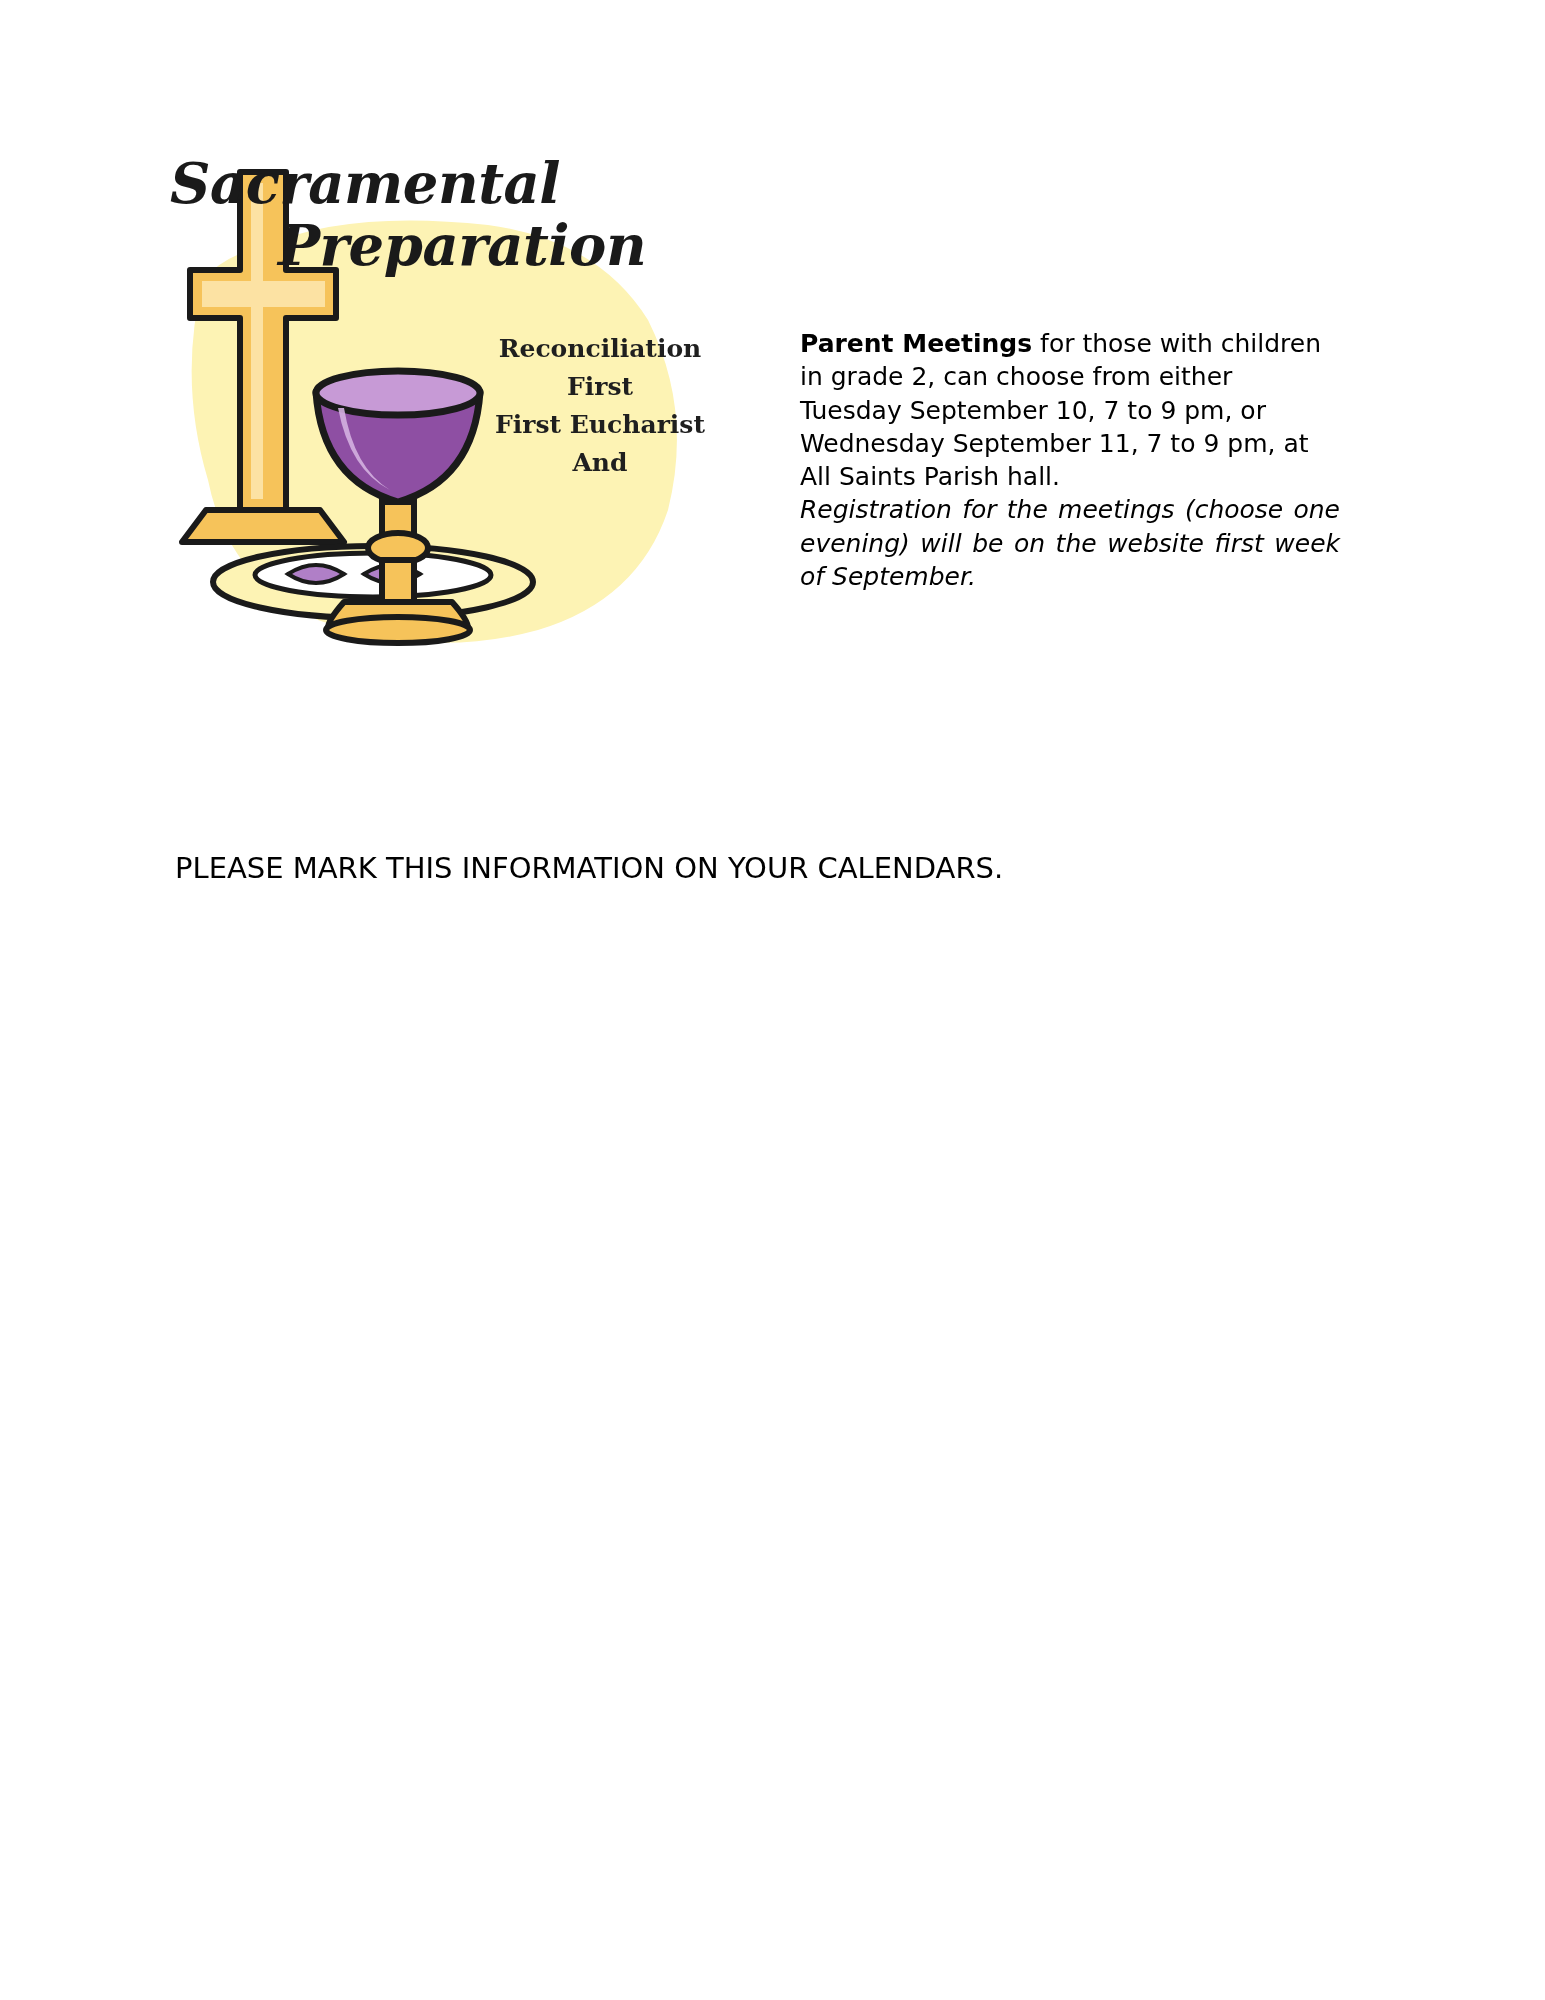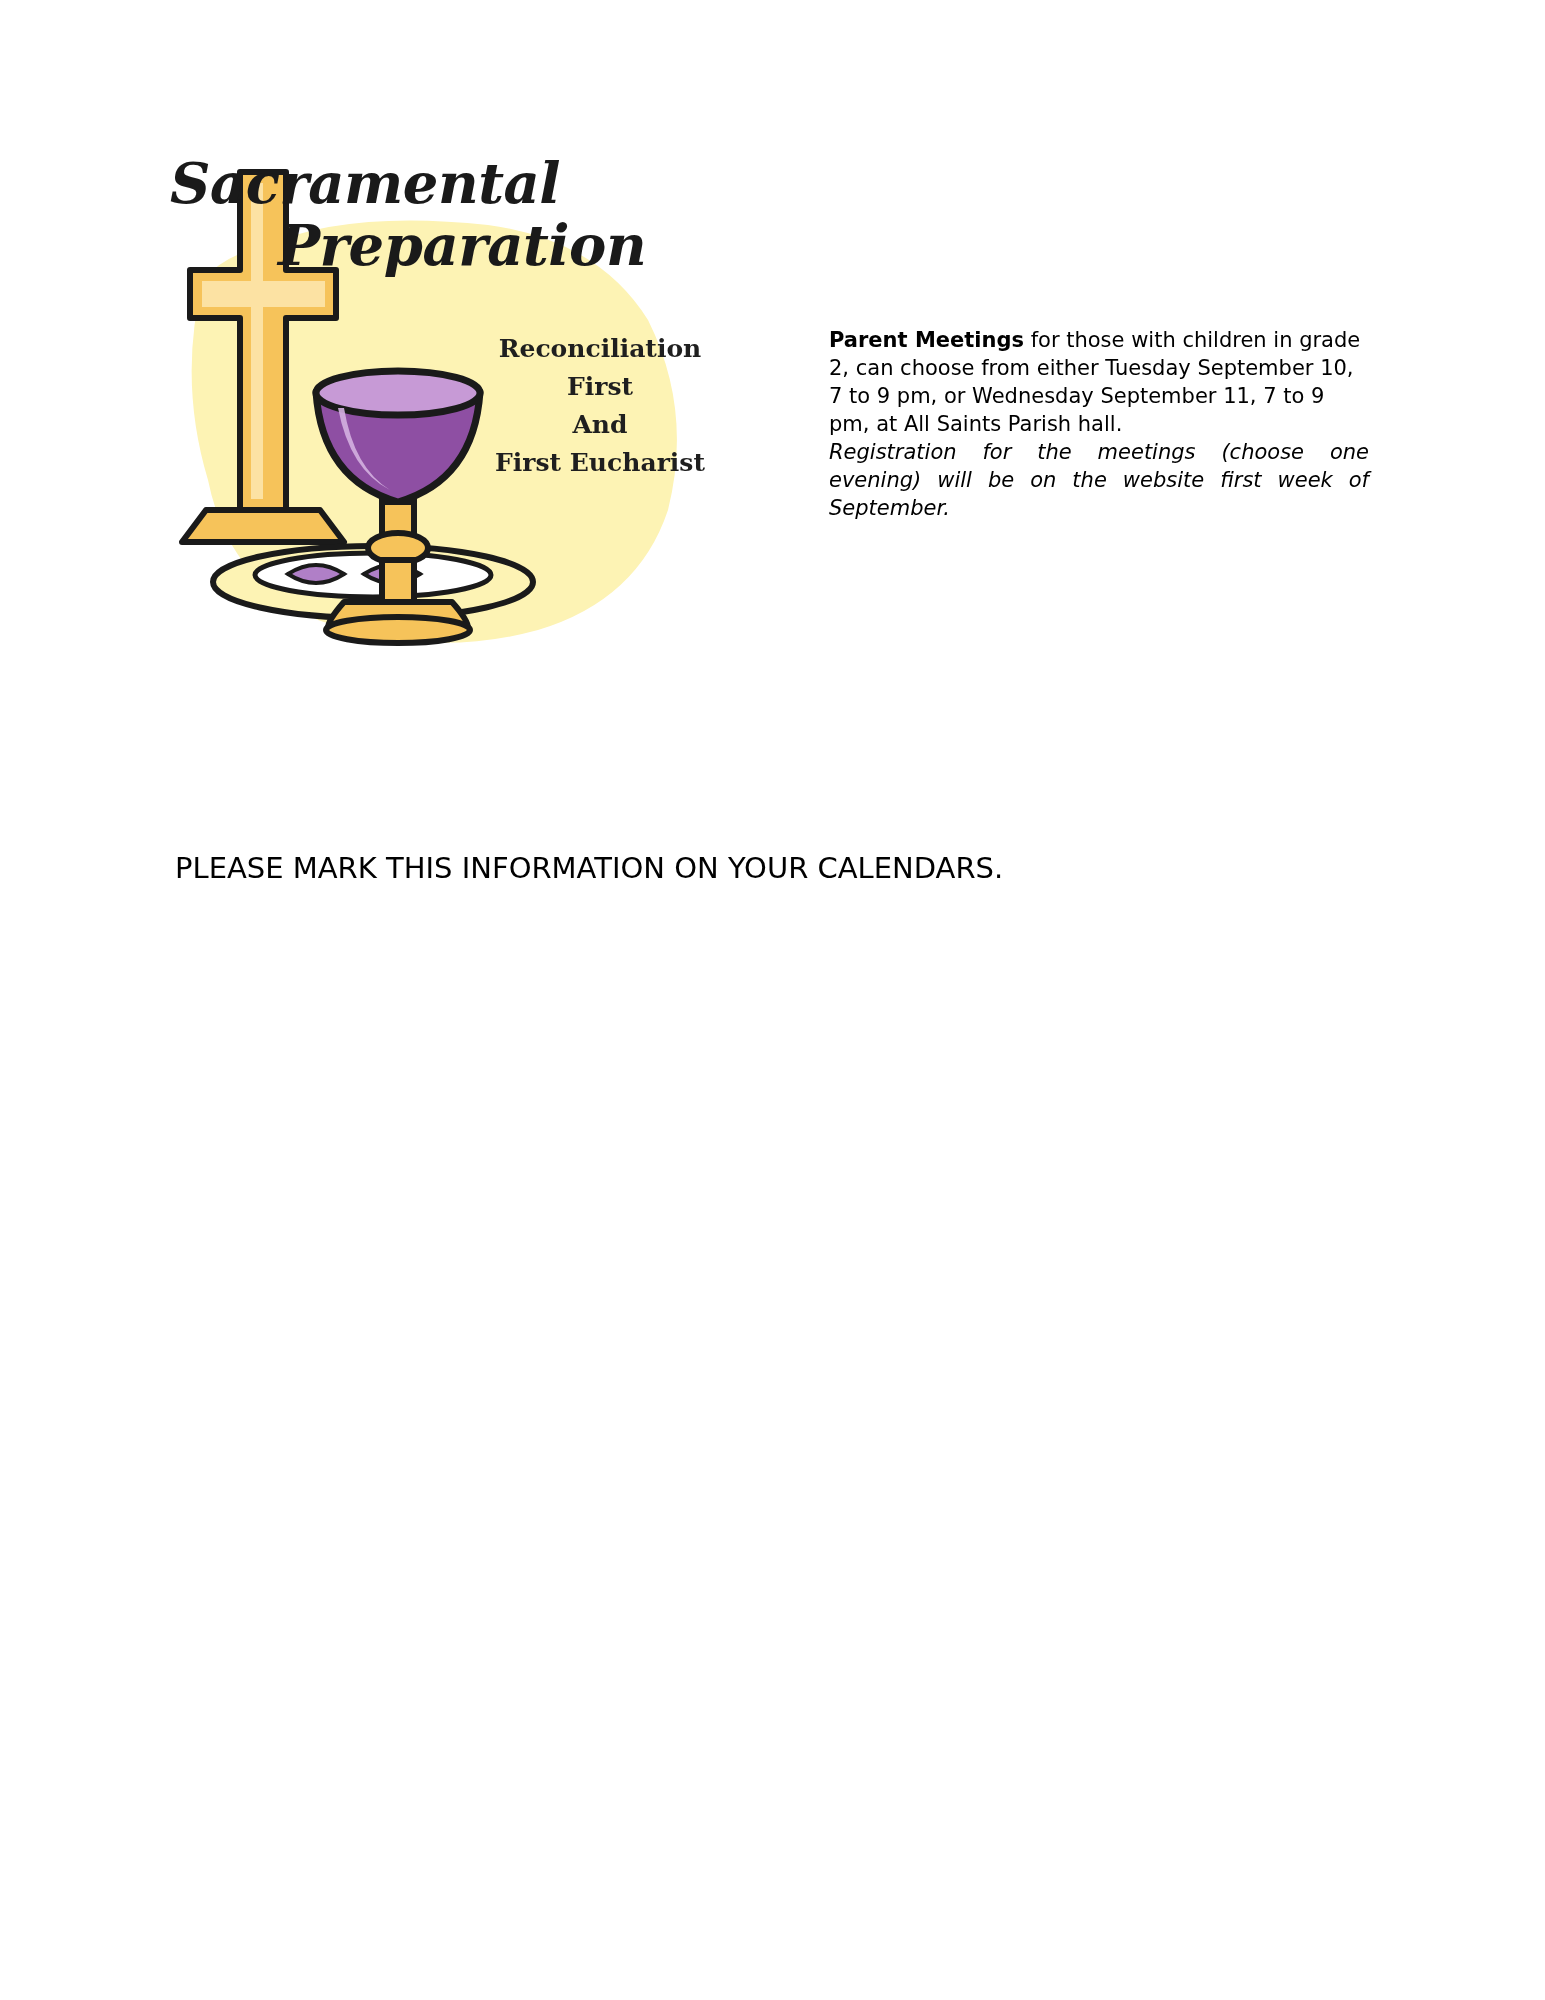--- a/index.html
+++ b/index.html
@@ -73,24 +73,24 @@
     line-height: 1.52;
     font-size: 25px;
   }
   .sub-lines div {
     white-space: nowrap;
   }
 
   
   .right-col {
     position: absolute;
-    left: 829px;
+    left: 800px;
     top: 327px;
     width: 540px;
-    font-size: 21px;
+    font-size: 25px;
     line-height: 1.33;
     color: #000;
   }
   .right-col p {
     margin: 0;
   }
   .right-col .p1 {
     text-align: left;
   }
   .right-col .p2 {
@@ -171,22 +171,22 @@
     </svg>
 
     <div class="graphic-title">
       <div class="title-line1">Sacramental</div>
       <div class="title-line2">Preparation</div>
     </div>
 
     <div class="sub-lines">
       <div>Reconciliation</div>
       <div>First</div>
+      <div>First Eucharist</div>
       <div>And</div>
-      <div>First Eucharist</div>
     </div>
   </div>
 
   <div class="right-col">
     <p class="p1"><span class="bold">Parent Meetings</span><span> for those with children in grade 2, can choose from either Tuesday September 10, 7 to 9 pm, or Wednesday September 11, 7 to 9 pm, at All Saints Parish hall.</span></p>
     <p class="p2">Registration for the meetings (choose one evening) will be on the website first week of September.</p>
   </div>
 
   <div class="body-block">
     <div class="gap"></div>

